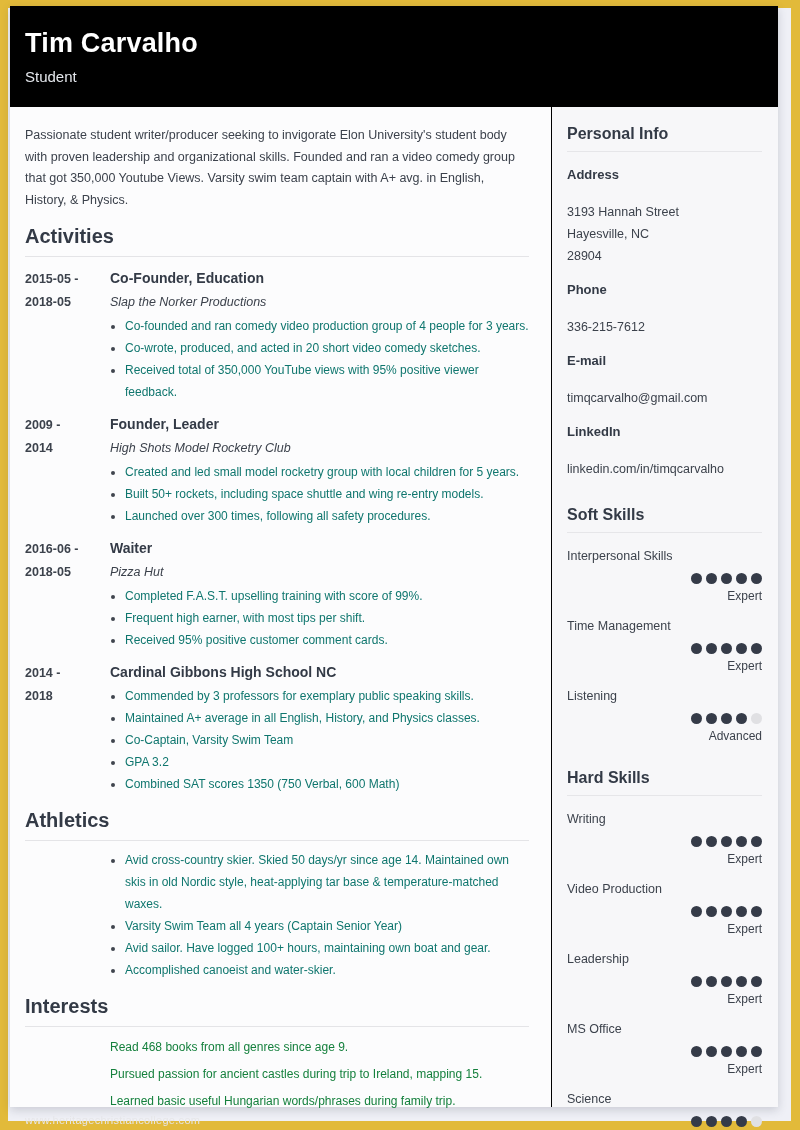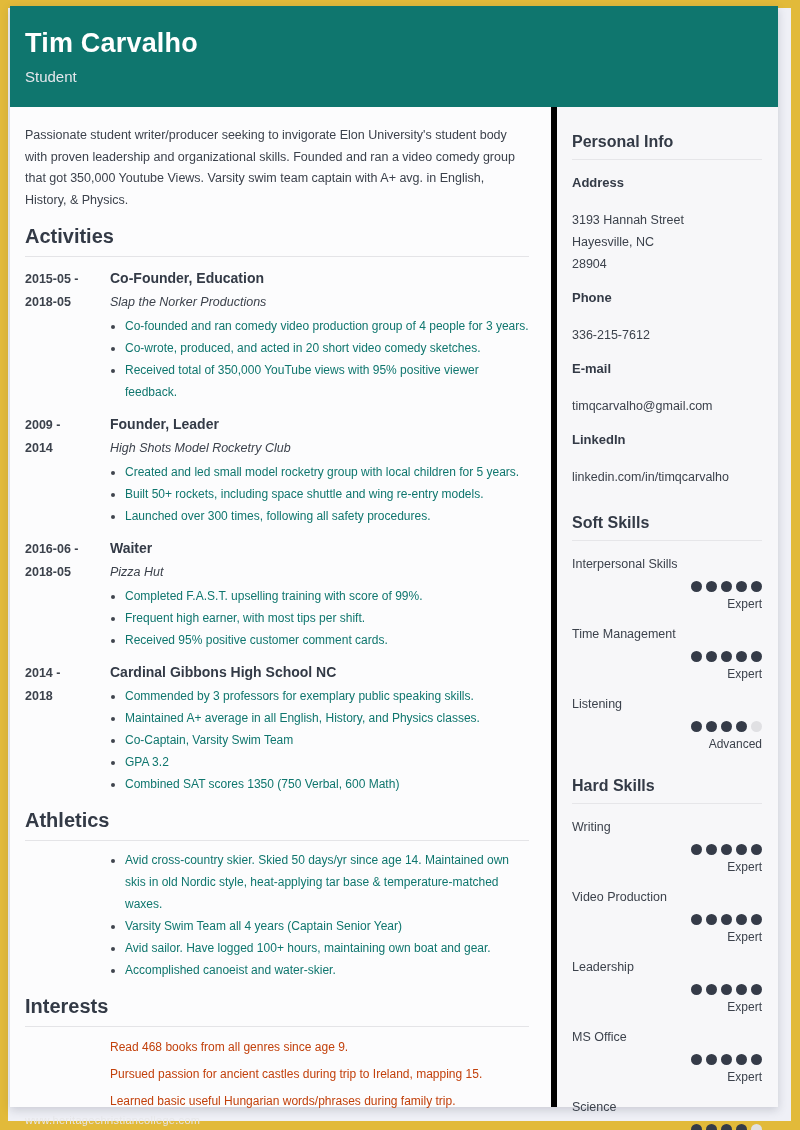--- a/index.html
+++ b/index.html
@@ -14,41 +14,41 @@
     background: #eff0f6;
   }
   .card {
     position: absolute; left: 10px; top: 6px;
     width: 768px; height: 1101px;
     background: #fcfcfd;
     box-shadow: 0 3px 9px rgba(50,55,75,0.20);
   }
   
   .header {
-    height: 101px; background: #0f766e; color: #ffffff;
+    height: 101px; background: #000000; color: #ffffff;
     padding: 0 0 0 15px; box-sizing: border-box;
   }
   .header .name {
     margin: 0; padding-top: 22px;
     font-size: 27px; font-weight: bold; letter-spacing: 0.2px; color: #ffffff;
   }
   .header .job-title {
     margin-top: 9px; font-size: 15px; color: #e4e7ec; font-weight: normal;
   }
   
   .columns { display: flex; height: 1000px; }
   .main {
     width: 541px; box-sizing: border-box;
     padding: 18px 22px 0 15px;
     color: #3c424c;
   }
   .sidebar {
     flex: 1; box-sizing: border-box;
-    background: #f7f7f9; border-left: 6px solid #000000;
-    padding: 26px 16px 0 15px;
+    background: #f7f7f9; border-left: 1px solid #000000;
+    padding: 18px 16px 0 15px;
     color: #3c424c;
   }
   
   .summary { font-size: 12.5px; line-height: 21.5px; margin: 0 0 14px 0; }
   .section h2 {
     margin: 14px 0 0 0; padding-bottom: 8px;
     font-size: 20px; font-weight: bold; color: #333a46;
     border-bottom: 1px solid #e4e4e7;
   }
   .entry { display: flex; margin-top: 11px; }
@@ -58,21 +58,21 @@
     white-space: pre-line;
   }
   .entry-body { flex: 1; }
   .entry-title { font-size: 14px; font-weight: bold; color: #333a46; line-height: 20px; }
   .entry-subtitle { font-style: italic; font-size: 12.5px; margin-top: 4px; line-height: 20px; }
   ul.bullets { margin: 3px 0 0 0; padding-left: 15px; }
   ul.bullets li { font-size: 12px; line-height: 22px; color: #0f766e; }
   ul.bullets.no-dates { margin-left: 85px; margin-top: 8px; }
   ul.bullets li::marker { color: #40454e; }
   .plain-items { margin-left: 85px; margin-top: 10px; }
-  .plain-items p { margin: 0 0 7px 0; font-size: 12px; line-height: 20px; color: #c2410c; }
+  .plain-items p { margin: 0 0 7px 0; font-size: 12px; line-height: 20px; color: #15803d; }
   .watermark {
     position: absolute; left: 15px; top: 1108px;
     font-size: 11px; color: #e6e6e9; letter-spacing: 0.3px;
   }
   
   .sidebar h2 {
     margin: 0; padding-bottom: 8px;
     font-size: 16px; font-weight: bold; color: #333a46;
     border-bottom: 1px solid #e6e6e9;
   }

